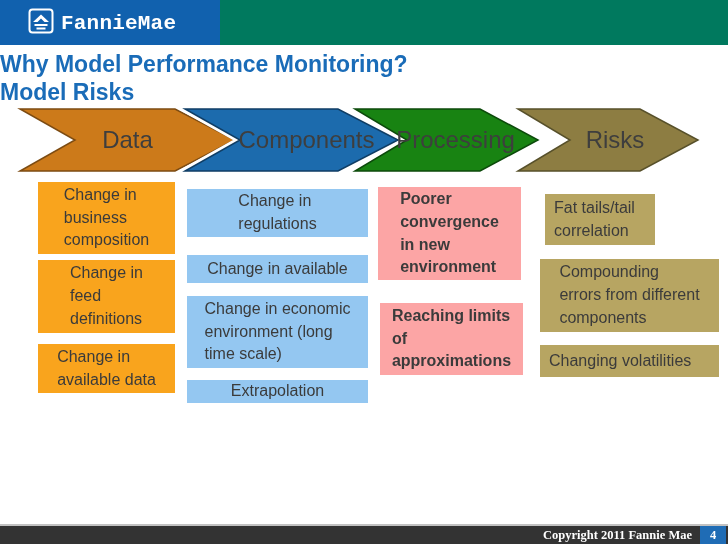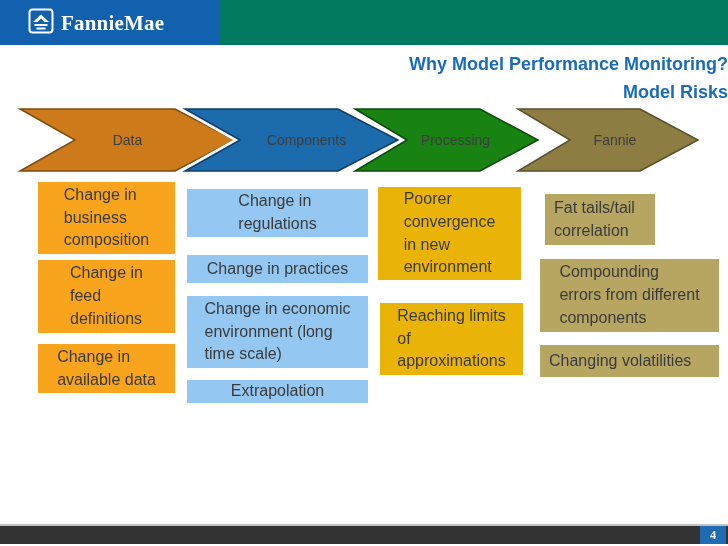--- a/index.html
+++ b/index.html
@@ -5,37 +5,37 @@
   html,body{margin:0;padding:0;background:#e8e8e8;}
   .slide{
     position:relative;width:728px;height:546px;background:#ffffff;
     overflow:hidden;font-family:"Liberation Sans","DejaVu Sans",sans-serif;
     margin:0 auto;
   }
   
   .hdr-blue{position:absolute;left:0;top:0;width:220px;height:45px;background:#1161AE;}
   .hdr-teal{position:absolute;left:220px;top:0;width:508px;height:45px;background:#00795E;}
   .brand{position:absolute;left:28px;top:8px;height:30px;display:flex;align-items:center;gap:7px;}
-  .brand-text{color:#ffffff;font-family:Liberation Serif, serif;
+  .brand-text{color:#ffffff;font-family:Liberation Mono, monospace;
     font-weight:bold;font-size:21px;letter-spacing:.2px;}
   
-  .title{position:absolute;left:0;top:50px;width:728px;text-align:right;
-    color:#1A6CB8;font-weight:bold;font-size:18px;line-height:28px;}
+  .title{position:absolute;left:0;top:50px;width:728px;text-align:left;
+    color:#1A6CB8;font-weight:bold;font-size:23px;line-height:28px;}
   
   .arrow-svg{position:absolute;top:103px;}
   .arrow-label{position:absolute;top:109px;height:62px;display:flex;align-items:center;
-    justify-content:center;color:#3E3E3E;font-size:14px;}
+    justify-content:center;color:#3E3E3E;font-size:24px;}
   
   .box{position:absolute;display:flex;align-items:center;justify-content:center;
     text-align:left;color:#3B3B3B;font-size:16px;line-height:1.42;
     white-space:pre-line;box-sizing:border-box;}
   .box.left{justify-content:flex-start;text-align:left;padding-left:9px;}
   .c-orange{background:#F9A41D;}
   .c-blue{background:#94C7F1;}
-  .c-green{background:#eab308;}
+  .c-green{background:#fca5a5;font-weight:bold;}
   .c-olive{background:#B7A562;}
   
   .foot-line{position:absolute;left:0;top:524px;width:728px;height:2px;background:#C2C2C2;}
   .foot-bar{position:absolute;left:0;top:526px;width:728px;height:18px;background:#333333;}
   .copyright{position:absolute;right:36px;top:526px;height:18px;display:flex;align-items:center;
     color:#ffffff;font-family:"Liberation Serif","DejaVu Serif",serif;
     font-weight:bold;font-size:12.5px;}
   .page-box{position:absolute;right:2px;top:526px;width:26px;height:18px;background:#1F6CB5;
     display:flex;align-items:center;justify-content:center;color:#ffffff;
     font-family:"Liberation Serif","DejaVu Serif",serif;font-weight:bold;font-size:12.5px;}
@@ -76,34 +76,34 @@
     <polygon points="6,6 131,6 189,37 131,68 6,68 58,37" fill="#188312" stroke="#0C4A0B" stroke-width="1.5"></polygon>
   </svg>
   <svg class="arrow-svg" style="left:512px" width="192" height="74">
     <polygon points="6,6 128,6 186,37 128,68 6,68 58,37" fill="#ffffff" stroke="#ffffff" stroke-width="7"></polygon>
     <polygon points="6,6 128,6 186,37 128,68 6,68 58,37" fill="#8D7D42" stroke="#57502A" stroke-width="1.5"></polygon>
   </svg>
 
   <div class="arrow-label" style="left:20px;width:215px">Data</div>
   <div class="arrow-label" style="left:185px;width:213px;padding-left:30px;box-sizing:border-box">Components</div>
   <div class="arrow-label" style="left:355px;width:183px;padding-left:18px;box-sizing:border-box">Processing</div>
-  <div class="arrow-label" style="left:518px;width:180px;padding-left:14px;box-sizing:border-box">Fannie</div>
+  <div class="arrow-label" style="left:518px;width:180px;padding-left:14px;box-sizing:border-box">Risks</div>
 
   <div class="box c-orange" style="left:38px;top:182px;width:137px;height:72px">Change in
 business
 composition</div>
   <div class="box c-orange" style="left:38px;top:260px;width:137px;height:73px">Change in
 feed
 definitions</div>
   <div class="box c-orange" style="left:38px;top:344px;width:137px;height:49px">Change in
 available data</div>
 
   <div class="box c-blue" style="left:187px;top:189px;width:181px;height:48px">Change in
 regulations</div>
-  <div class="box c-blue" style="left:187px;top:255px;width:181px;height:28px">Change in practices</div>
+  <div class="box c-blue" style="left:187px;top:255px;width:181px;height:28px">Change in available</div>
   <div class="box c-blue" style="left:187px;top:296px;width:181px;height:72px">Change in economic
 environment (long
 time scale)</div>
   <div class="box c-blue" style="left:187px;top:380px;width:181px;height:23px">Extrapolation</div>
 
   <div class="box c-green" style="left:378px;top:187px;width:143px;height:93px">Poorer
 convergence
 in new
 environment</div>
   <div class="box c-olive left" style="left:545px;top:194px;width:110px;height:51px">Fat tails/tail
@@ -112,15 +112,16 @@
   <div class="box c-green" style="left:380px;top:303px;width:143px;height:72px">Reaching limits
 of
 approximations</div>
   <div class="box c-olive" style="left:540px;top:259px;width:179px;height:73px">Compounding
 errors from different
 components</div>
   <div class="box c-olive left" style="left:540px;top:345px;width:179px;height:32px">Changing volatilities</div>
 
   <div class="foot-line"></div>
   <div class="foot-bar"></div>
+  <div class="copyright">Copyright 2011 Fannie Mae</div>
   <div class="page-box">4</div>
 
 </div>
 
 </body></html>

